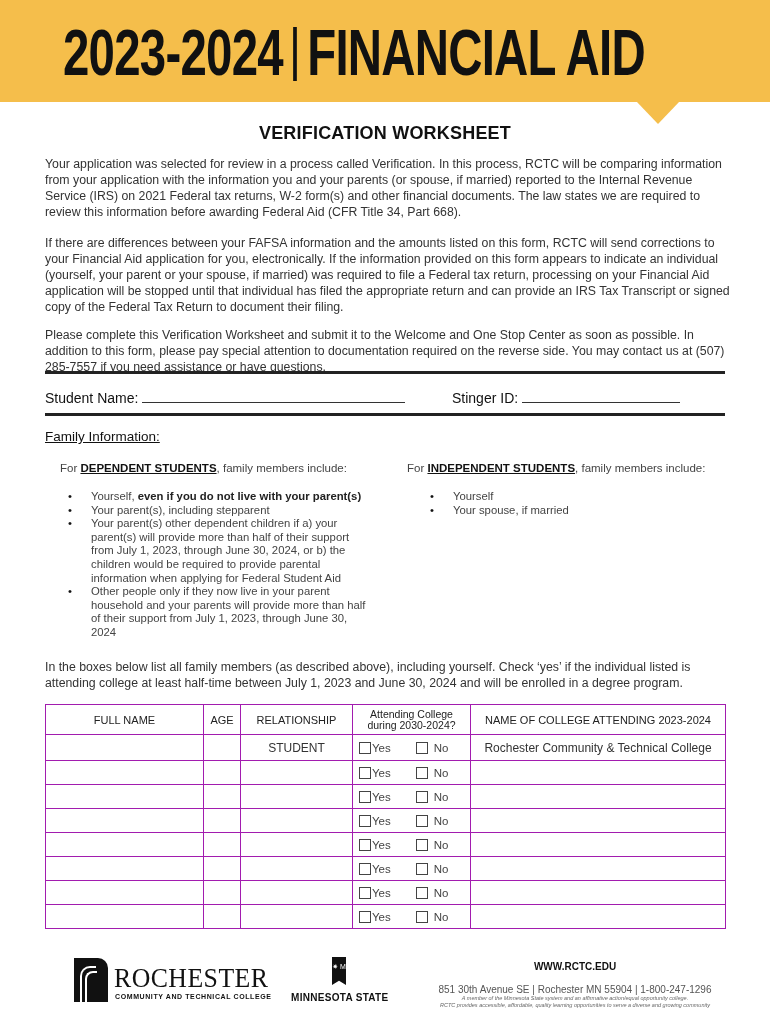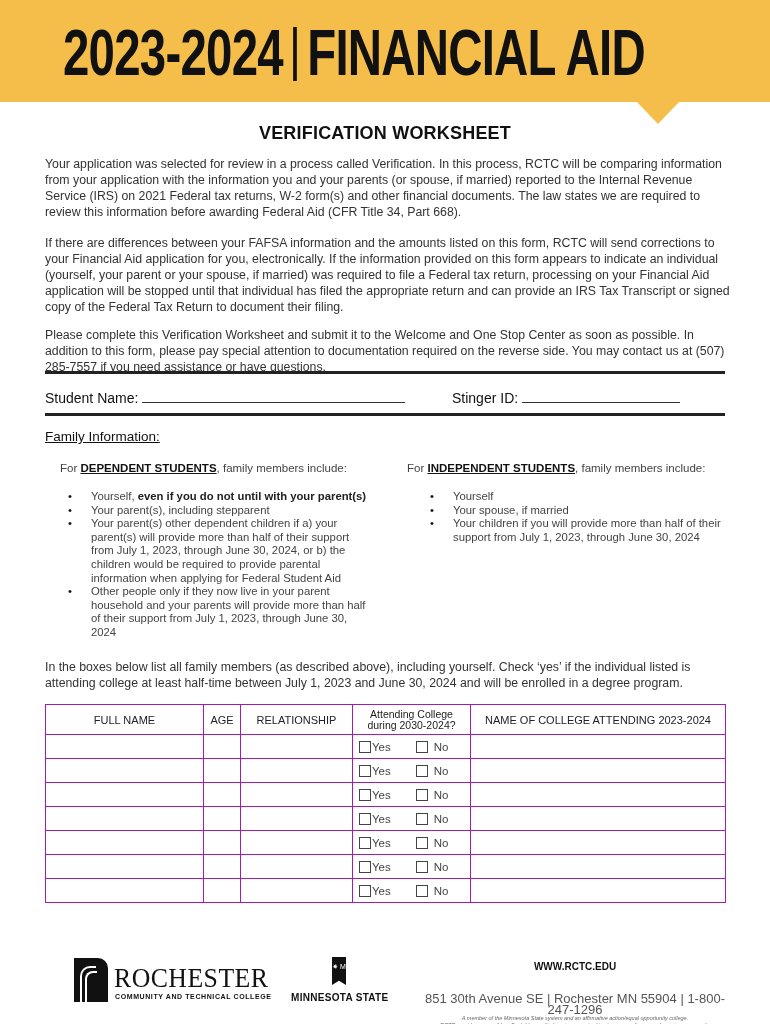--- a/index.html
+++ b/index.html
@@ -70,21 +70,21 @@
   .rctc-name { position: absolute; left: 40px; top: 6px; font-family: "Liberation Serif", serif; font-size: 28px; line-height: 28px; color: #111; letter-spacing: 0.5px; transform: scaleX(0.92); transform-origin: left; white-space: nowrap; }
   .rctc-sub { position: absolute; left: 41px; top: 35px; font-size: 7px; font-weight: 700; color: #111; letter-spacing: 0.6px; white-space: nowrap; }
 
   .footer-mnstate { position: absolute; left: 291px; top: 957px; width: 92px; height: 48px; }
   .mn-flag { position: absolute; left: 41px; top: 0; width: 14px; height: 28px; background: #111;
     clip-path: polygon(0 0, 100% 0, 100% 100%, 50% 85%, 0 100%); color: #fff; font-size: 7px; text-align: center; line-height: 10px; padding-top: 5px; }
   .mn-name { position: absolute; left: 0; top: 35px; font-size: 10px; font-weight: 700; color: #111; letter-spacing: 0.3px; white-space: nowrap; }
 
   .footer-contact { position: absolute; left: 415px; top: 961px; width: 320px; text-align: center; }
   .footer-url { font-size: 10px; font-weight: 700; color: #111; line-height: 12px; }
-  .footer-address { font-size: 13px; color: #555; line-height: 11px; margin-top: 20px; }
+  .footer-address { font-size: 10px; color: #555; line-height: 11px; margin-top: 11px; }
   .footer-note { font-size: 5.5px; color: #666; line-height: 7px; font-style: italic; }
 </style>
 </head>
 <body>
 
 <div class="banner">
   <div class="banner-title">
     <span>2023-2024</span><span class="sep"></span><span>FINANCIAL AID</span>
   </div>
 </div>
@@ -110,30 +110,29 @@
 <div class="section-heading">Family Information:</div>
 
 <div class="col-heading dep-heading">
   <span>For </span><b>DEPENDENT STUDENTS</b><span>, family members include:</span>
 </div>
 <div class="col-heading indep-heading">
   <span>For </span><b>INDEPENDENT STUDENTS</b><span>, family members include:</span>
 </div>
 
 <ul class="bullets dep-list">
-  <li><span>Yourself, </span><span class="bold-span">even if you do not until with your parent(s)</span></li>
+  <li><span>Yourself, </span><span class="bold-span">even if you do not live with your parent(s)</span></li>
   <li><span>Your parent(s), including stepparent</span></li>
   <li><span>Your parent(s) other dependent children if a) your parent(s) will provide more than half of their support from July 1, 2023, through June 30, 2024, or b) the children would be required to provide parental information when applying for Federal Student Aid</span></li>
   <li><span>Other people only if they now live in your parent household and your parents will provide more than half of their support from July 1, 2023, through June 30, 2024</span></li>
 </ul>
 
 <ul class="bullets indep-list">
   <li>Yourself</li>
   <li>Your spouse, if married</li>
-  <li>Your children if you will provide more than half of their support from July 1, 2023, through June 30, 2024</li>
 </ul>
 
 <p class="instr">In the boxes below list all family members (as described above), including yourself. Check ‘yes’ if the individual listed is attending college at least half-time between July 1, 2023 and June 30, 2024 and will be enrolled in a degree program.</p>
 
 <table class="family">
   <colgroup>
     <col style="width:158px">
       <col style="width:37px">
       <col style="width:112px">
       <col style="width:118px">
@@ -142,20 +141,34 @@
   <thead>
     <tr>
       <th>FULL NAME</th>
       <th>AGE</th>
       <th>RELATIONSHIP</th>
       <th class="attend"><span>Attending College</span><br><span>during 2030-2024?</span></th>
       <th>NAME OF COLLEGE ATTENDING 2023-2024</th>
     </tr>
   </thead>
   <tbody id="family-rows">
+  <tr class="first">
+    <td></td>
+    <td></td>
+    <td>STUDENT</td>
+    <td>
+      <div class="cb-wrap">
+        <span class="cb"></span>
+            <span class="cb-label">Yes</span>
+        <span class="cb cb-no"></span>
+            <span class="cb-label">No</span>
+      </div>
+    </td>
+    <td>Rochester Community &amp; Technical College</td>
+  </tr>
 
   <tr>
     <td></td>
     <td></td>
     <td></td>
     <td>
       <div class="cb-wrap">
         <span class="cb"></span>
             <span class="cb-label">Yes</span>
         <span class="cb cb-no"></span>

